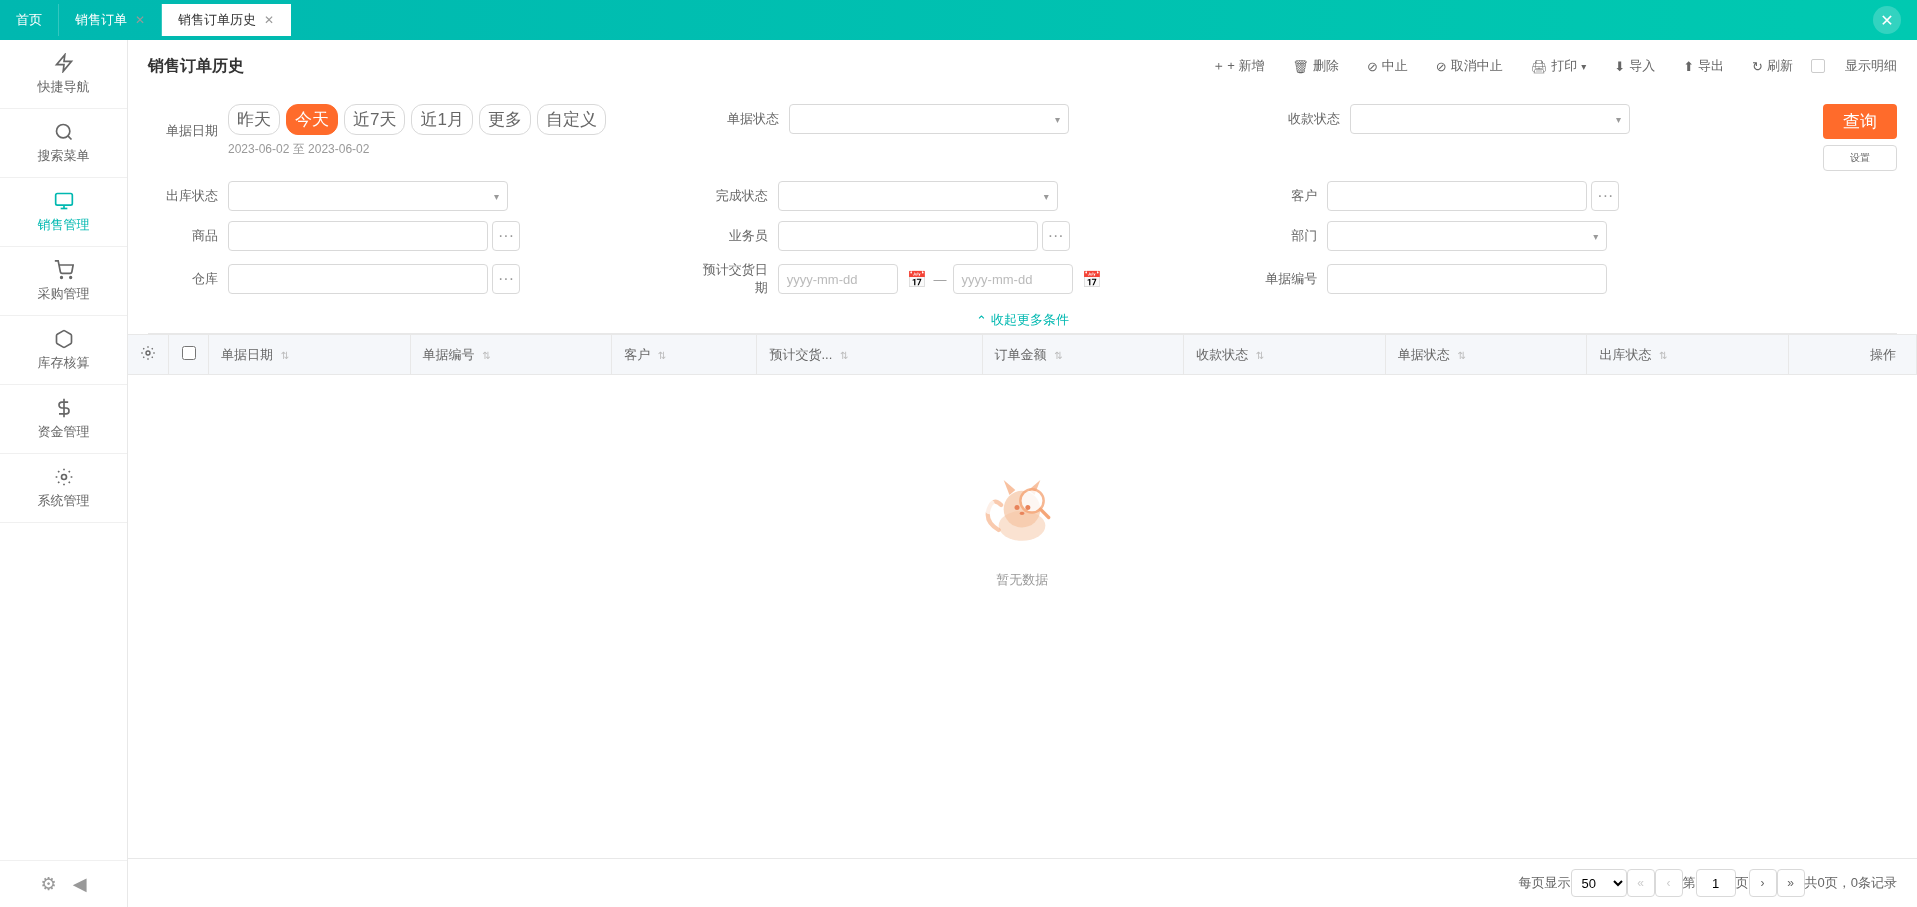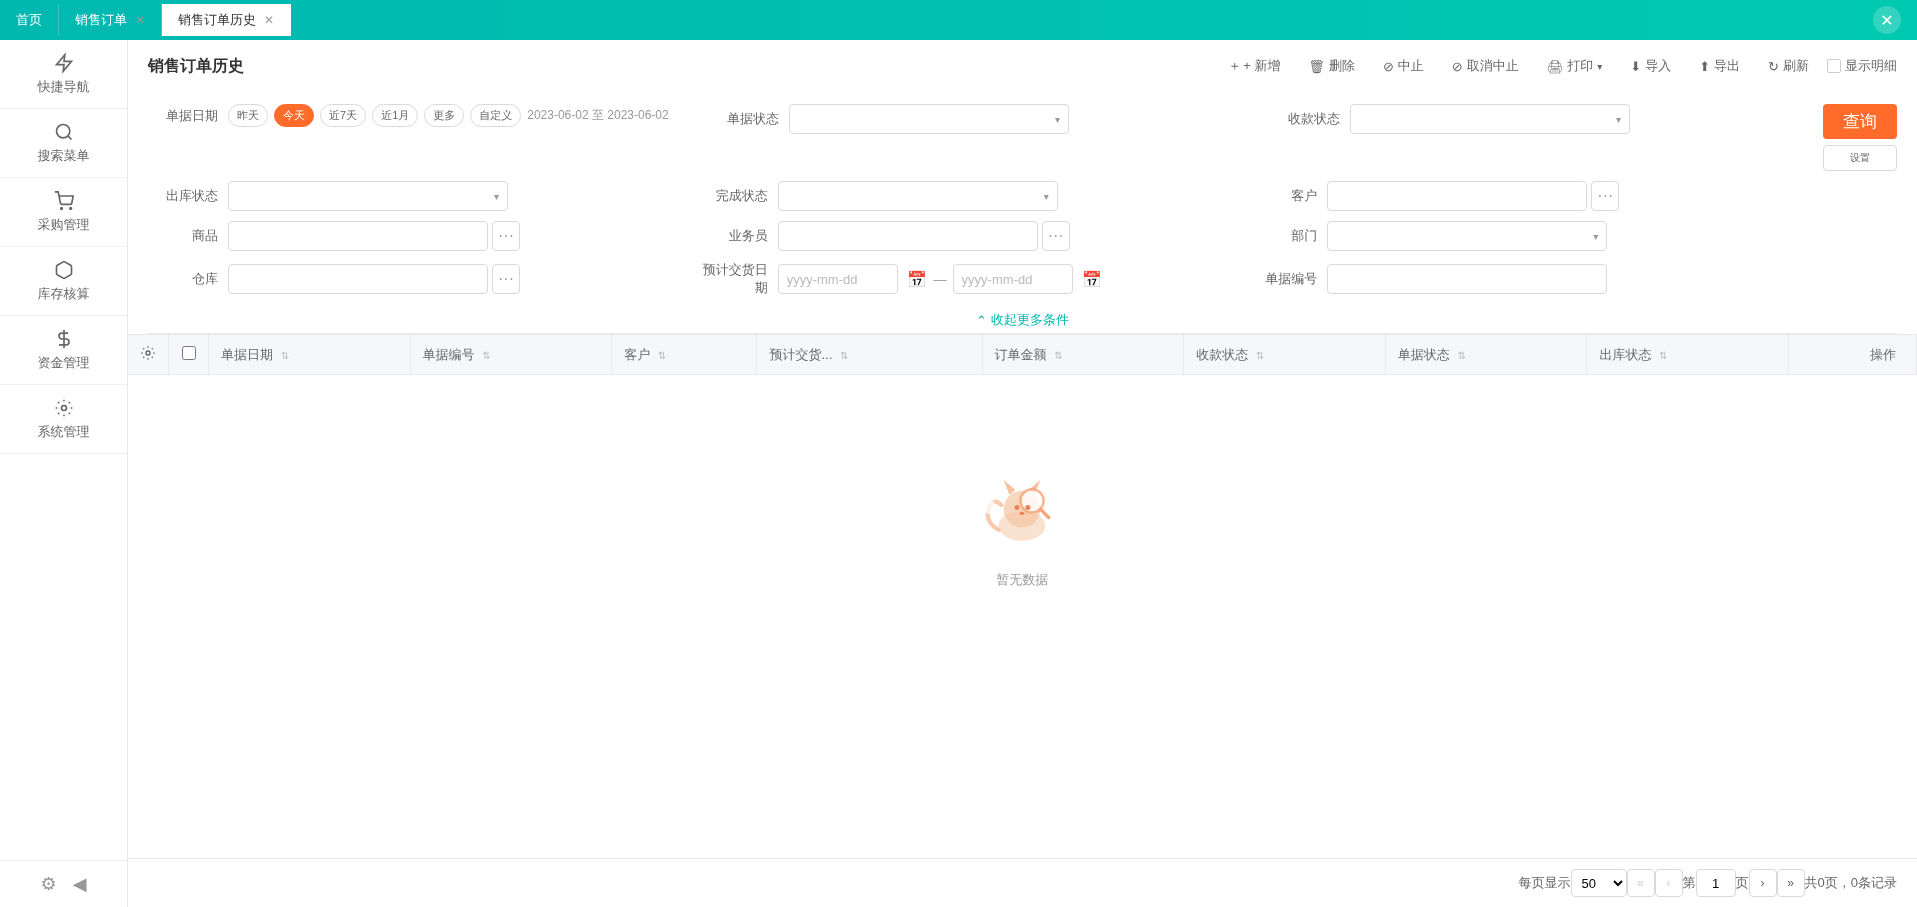--- a/index.html
+++ b/index.html
@@ -172,21 +172,21 @@
       gap: 6px;
       flex-wrap: wrap;
     }
     .date-btn {
       padding: 3px 8px;
       border: 1px solid #d9d9d9;
       border-radius: 12px;
       cursor: pointer;
       background: #fff;
       color: #666;
-      font-size: 11px;
+      font-size: 17px;
     }
     .date-btn.active {
       background: #ff6b2b;
       color: #fff;
       border-color: #ff6b2b;
     }
     .date-range-text {
       font-size: 12px;
       color: #999;
     }
@@ -415,20 +415,30 @@
       <span>快捷导航</span>
     </div>
     <div class="sidebar-item">
       <div class="sidebar-icon">
         <svg width="20" height="20" viewBox="0 0 24 24" fill="none" stroke="#666" stroke-width="2">
           <circle cx="11" cy="11" r="8"></circle>
             <line x1="21" y1="21" x2="16.65" y2="16.65"></line>
         </svg>
       </div>
       <span>搜索菜单</span>
+    </div>
+    <div class="sidebar-item active">
+      <div class="sidebar-icon">
+        <svg width="20" height="20" viewBox="0 0 24 24" fill="none" stroke="#00b8b0" stroke-width="2">
+          <rect x="2" y="3" width="20" height="14" rx="2"></rect>
+            <line x1="8" y1="21" x2="16" y2="21"></line>
+            <line x1="12" y1="17" x2="12" y2="21"></line>
+        </svg>
+      </div>
+      <span style="color:#00b8b0">销售管理</span>
     </div>
     <div class="sidebar-item">
       <div class="sidebar-icon">
         <svg width="20" height="20" viewBox="0 0 24 24" fill="none" stroke="#666" stroke-width="2">
           <circle cx="9" cy="21" r="1"></circle>
             <circle cx="20" cy="21" r="1"></circle>
           <path d="M1 1h4l2.68 13.39a2 2 0 0 0 2 1.61h9.72a2 2 0 0 0 2-1.61L23 6H6"></path>
         </svg>
       </div>
       <span>采购管理</span>
@@ -497,21 +507,21 @@
             <span>导入</span>
           </button>
           <button class="toolbar-btn">
             <span>⬆</span>
             <span>导出</span>
           </button>
           <button class="toolbar-btn">
             <span>↻</span>
             <span>刷新</span>
           </button>
-          <label class="display-detail-label" style="cursor:pointer; gap:4px; display:flex; align-items:center;">
+          <label class="display-detail-label" style="cursor:pointer; gap:20px; display:flex; align-items:center;">
             <span class="checkbox-small"></span>
             <span>显示明细</span>
           </label>
         </div>
       </div>
 
       <div class="filter-area" style="padding: 12px 0 0 0;">
 
         <div style="display:flex; align-items:flex-start; gap:0; margin-bottom:10px;">
           <div style="display:flex; align-items:center; flex:1;">

